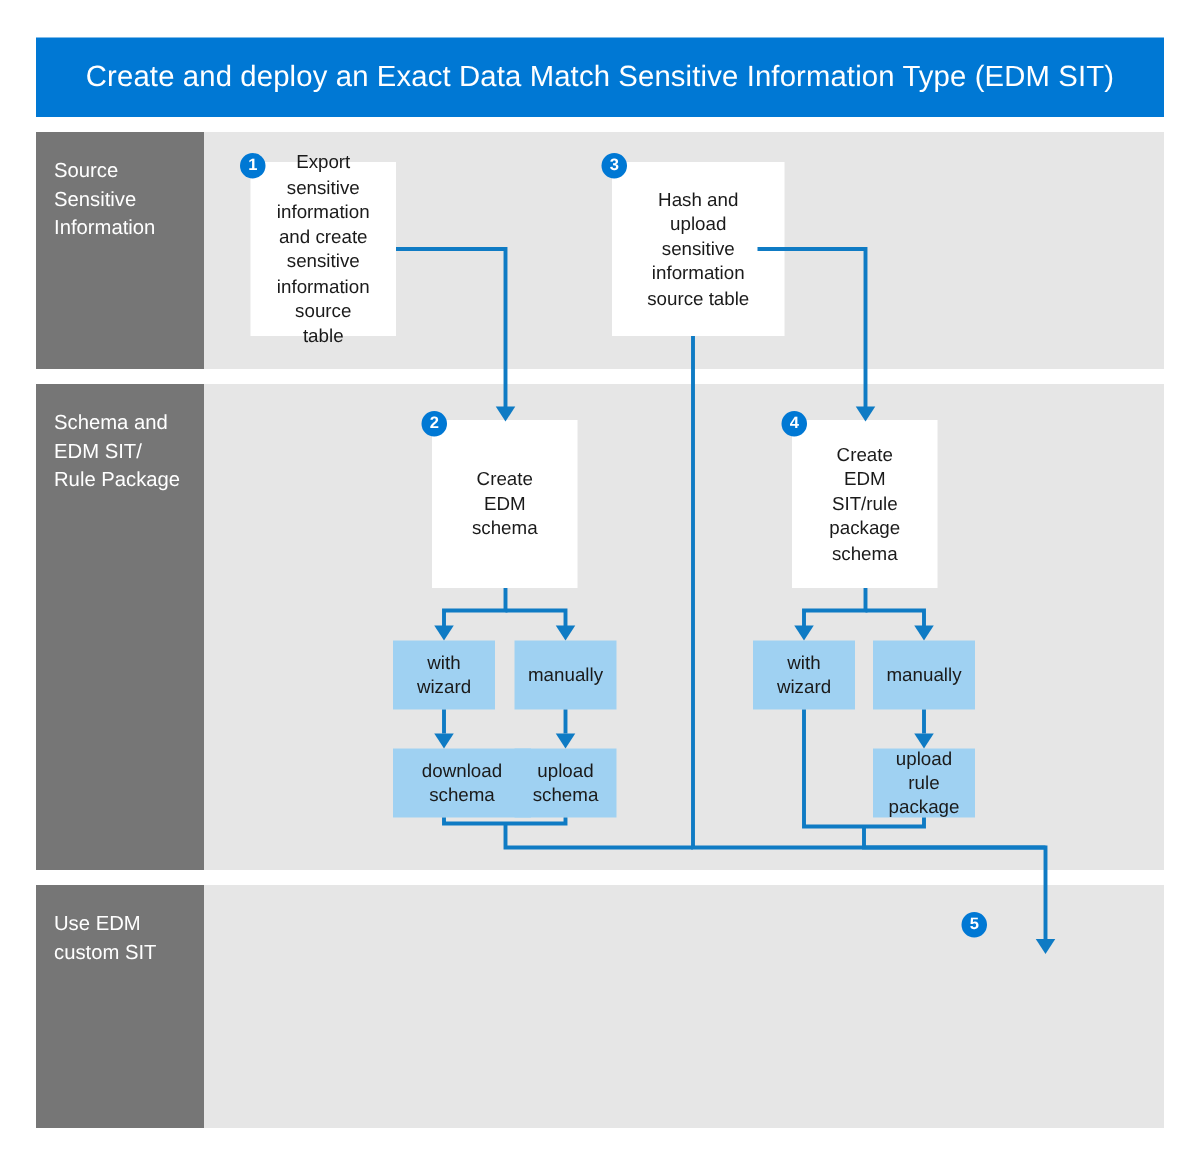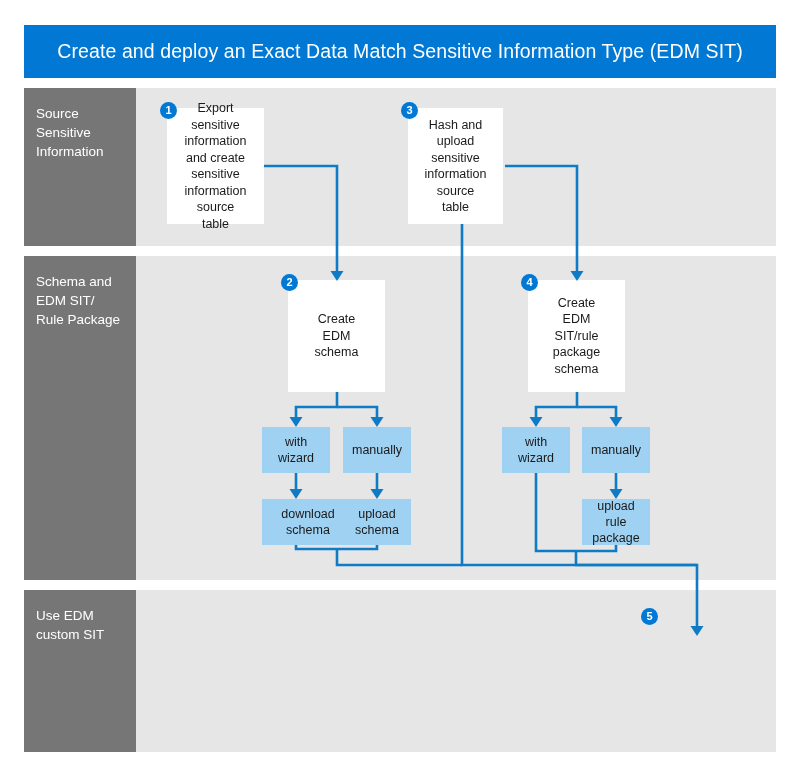--- a/index.html
+++ b/index.html
@@ -208,21 +208,21 @@
     <span class="node-text">Export
 sensitive
 information
 and create
 sensitive
 information
 source table</span>
   </div>
   <div class="badge" style="left:160px; top:102px;">1</div>
 
-  <div class="node node-white" style="left:408px; top:108px; width:95px; height:116px;">
+  <div class="node node-white" style="left:408px; top:108px; width:115px; height:116px;">
     <span class="node-text">Hash and
 upload
 sensitive
 information
 source table</span>
   </div>
   <div class="badge" style="left:401px; top:102px;">3</div>
 
   <div class="node node-white" style="left:288px; top:280px; width:97px; height:112px;">
     <span class="node-text">Create EDM

